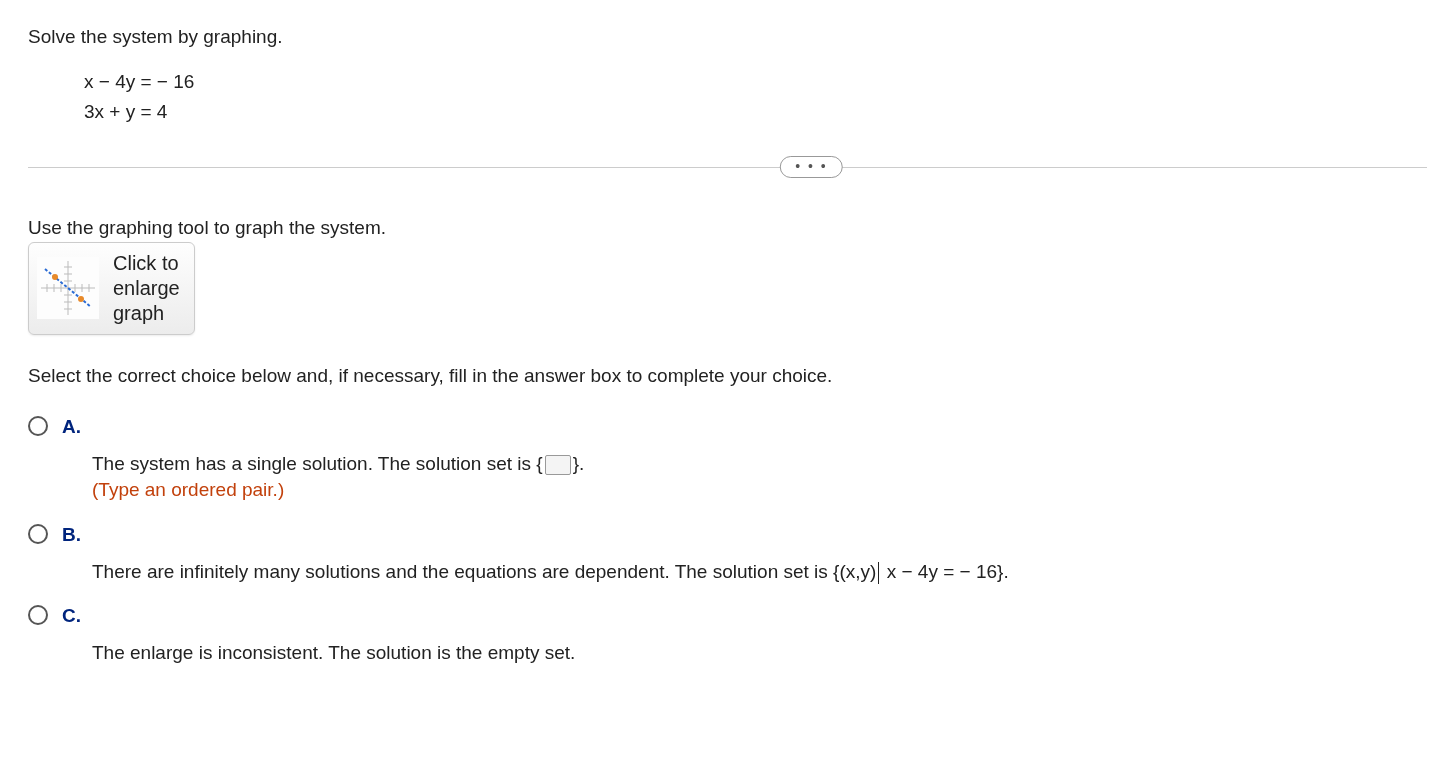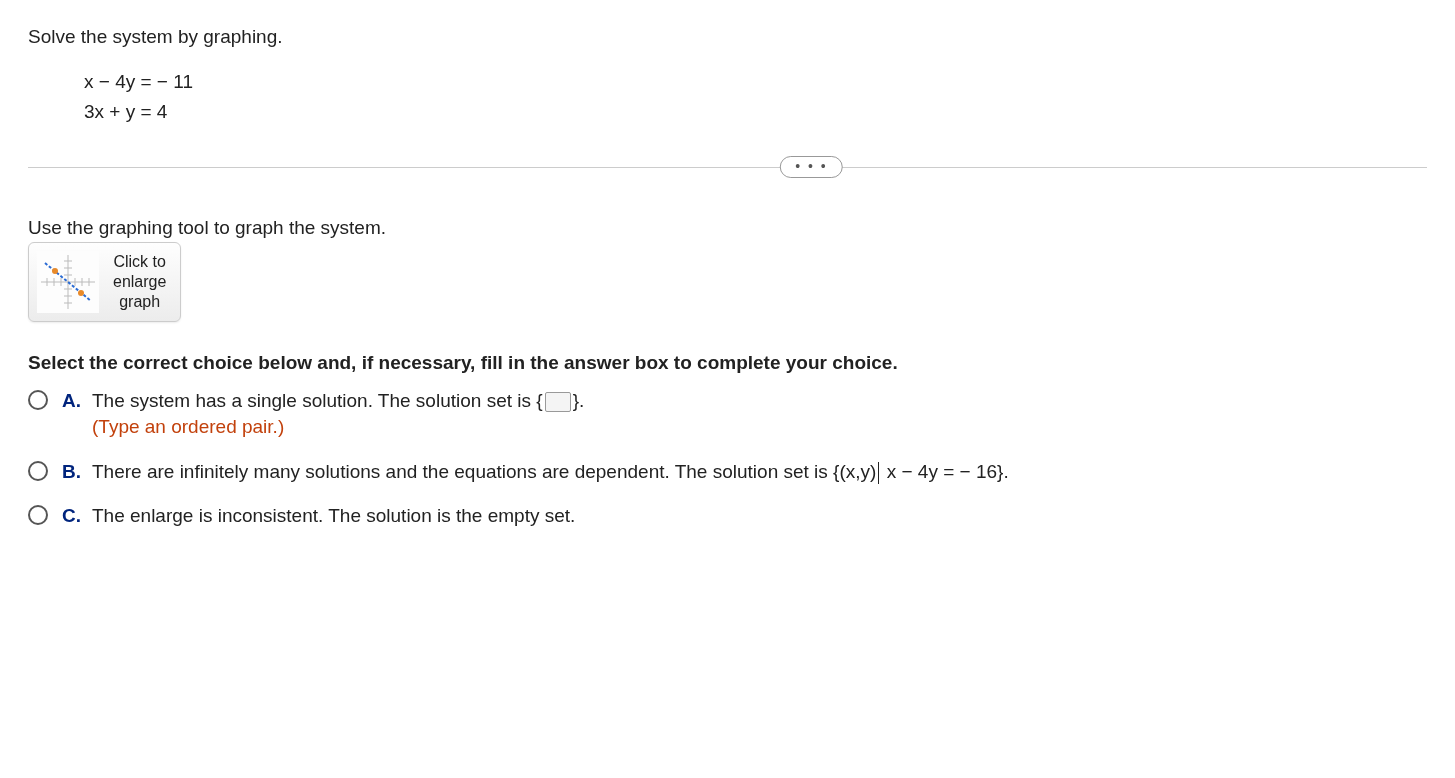--- a/index.html
+++ b/index.html
@@ -62,28 +62,26 @@
       box-shadow: 0 1px 2px rgba(0,0,0,0.08);
     }
     .graph-thumb {
       width: 62px;
       height: 62px;
       margin-right: 14px;
       position: relative;
       background: #fdfdfd;
     }
     .graph-label {
-      text-align: center;
-      font-size: 16px;
+      font-size: 20px;
       line-height: 1.25;
       color: #222;
     }
     .select-instruction {
-      margin-bottom: 11px;
-      font-weight: bold;
+      margin-bottom: 24px;
     }
     .choice-row {
       display: flex;
       align-items: flex-start;
       margin-bottom: 18px;
     }
     .radio {
       width: 20px;
       height: 20px;
       border: 2px solid #555;
@@ -96,20 +94,21 @@
     .choice-letter {
       width: 30px;
       margin-left: 14px;
       font-weight: bold;
       color: #00247d;
       flex-shrink: 0;
     }
     .choice-text {
       flex: 1;
       color: #222;
+      margin-top: 37px;
     }
     .hint {
       color: #c2410c;
     }
     .answer-box {
       display: inline-block;
       border: 1px solid #999;
       background: #f4f4f4;
       width: 26px;
       height: 20px;
@@ -126,21 +125,21 @@
     }
   </style>
 </head>
 <body>
 
 
 
 <div class="question-prompt">Solve the system by graphing.</div>
 
 <div class="equations">
-  <div>x − 4y =  − 11</div>
+  <div>x − 4y =  − 16</div>
   <div>3x + y = 4</div>
 </div>
 
 <div class="divider-row">
   <div class="divider-line"></div>
   <div class="more-pill">• • •</div>
 </div>
 
 <div class="instruction">Use the graphing tool to graph the system.</div>
 

